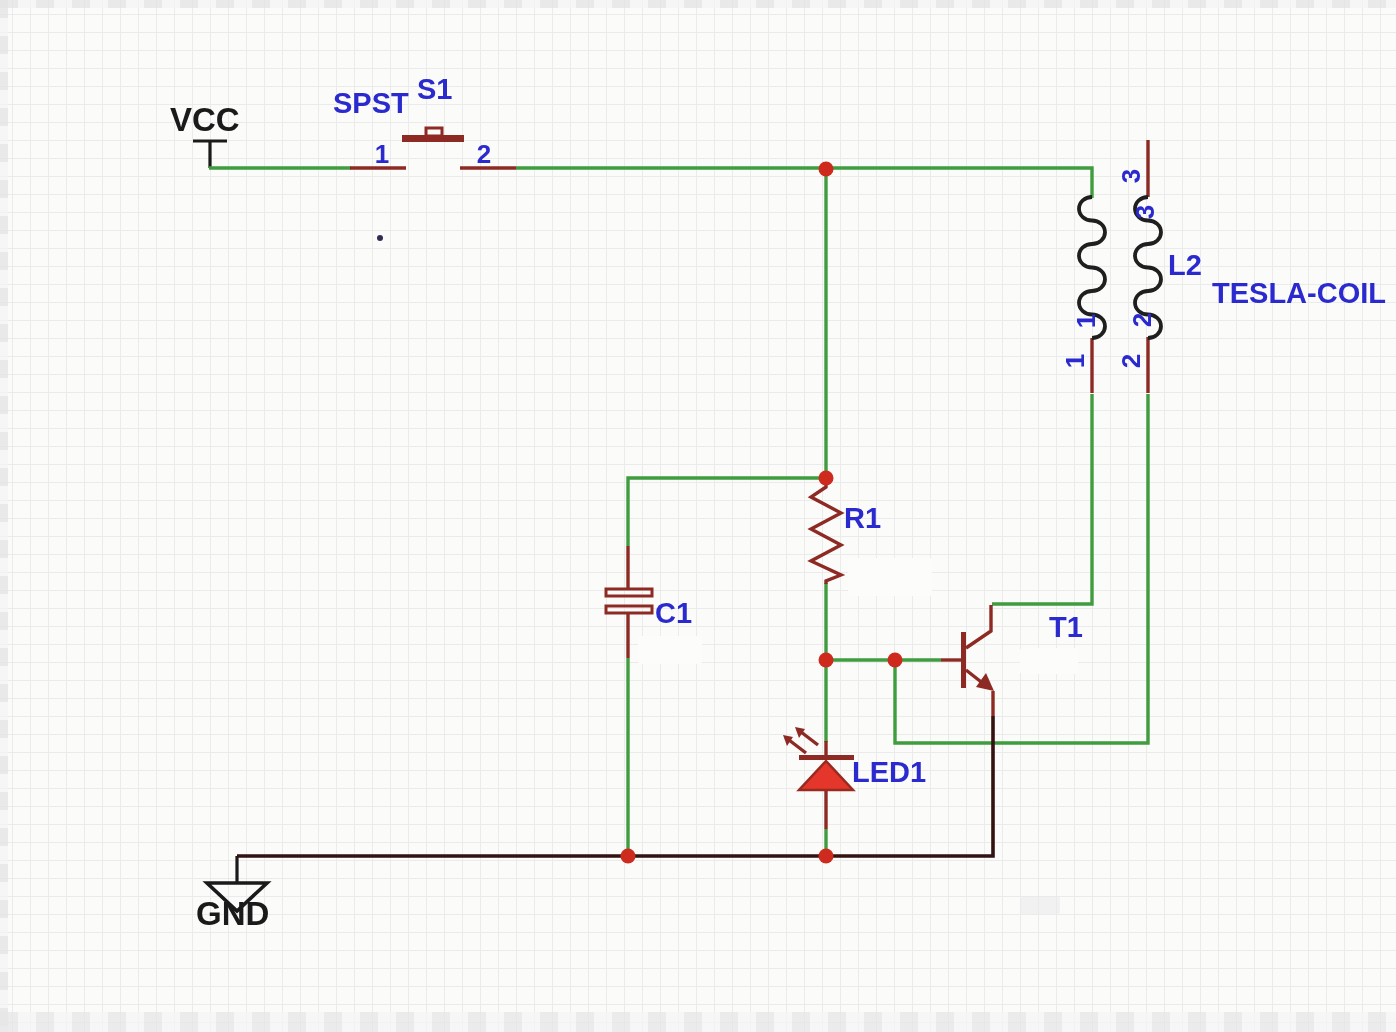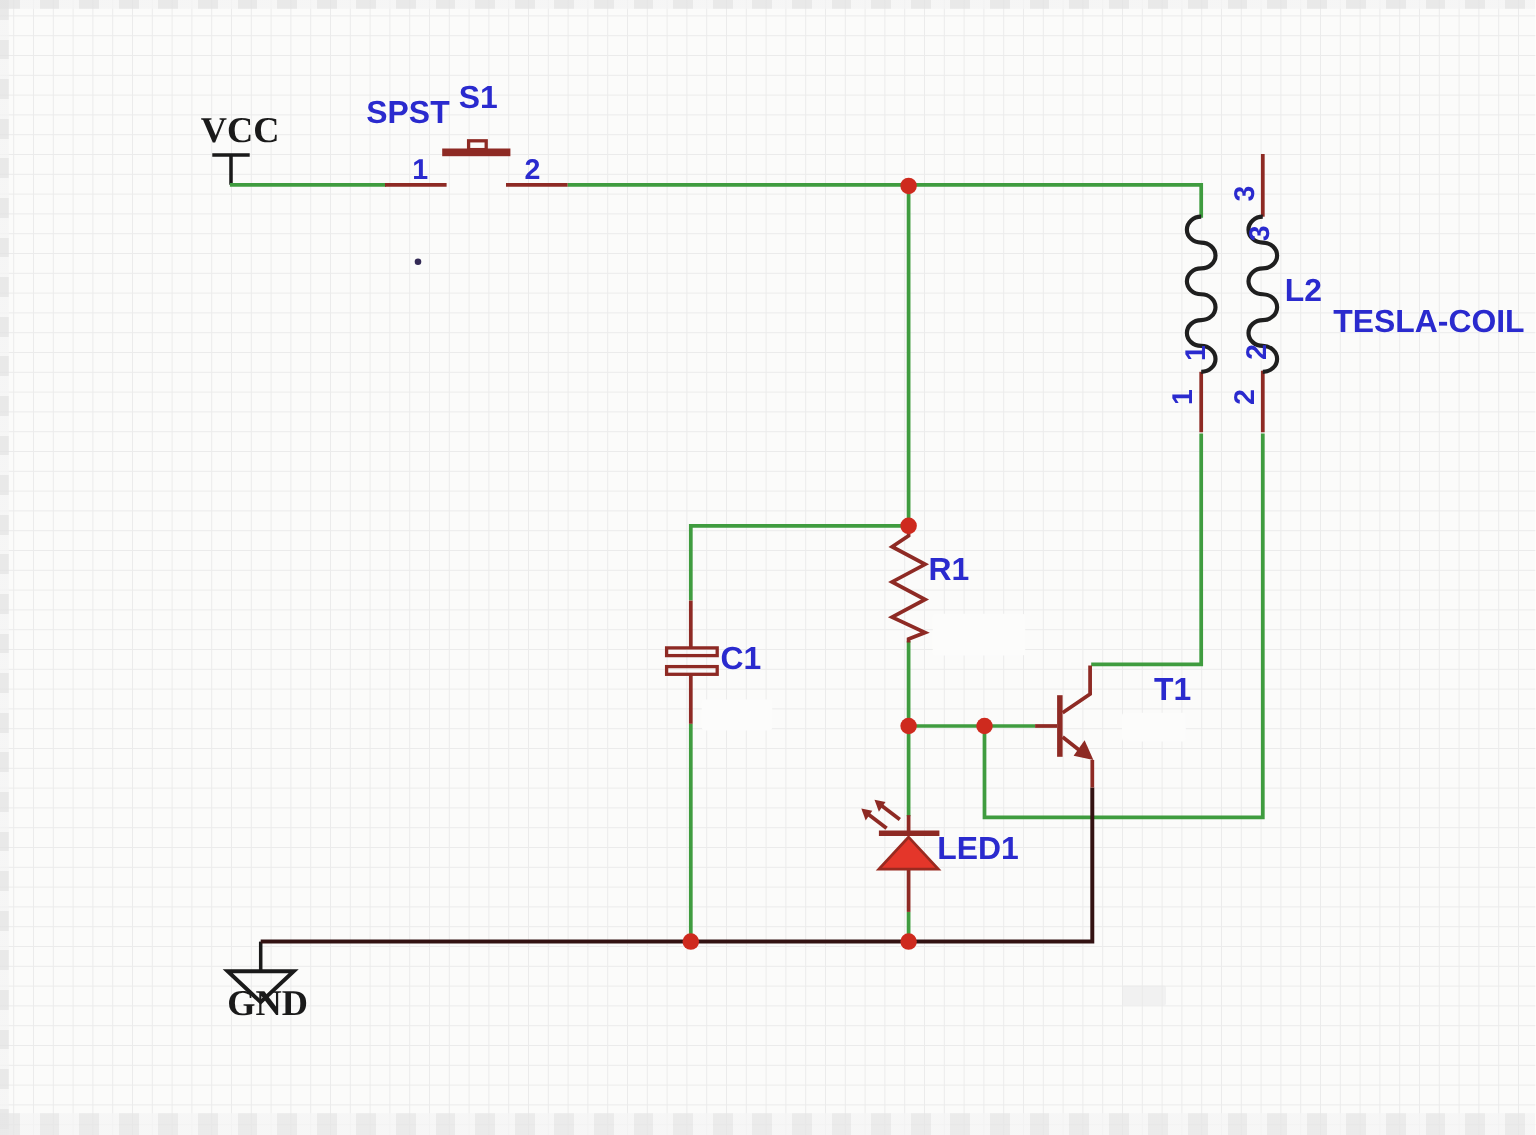--- a/index.html
+++ b/index.html
@@ -21,22 +21,22 @@
   .band-left{top:0;left:0;bottom:0;width:8px;
     background:repeating-linear-gradient(180deg,#e3e3e3 0 18px,#f4f4f4 18px 36px);}
   .band-bottom{left:0;right:0;bottom:0;height:20px;
     background:repeating-linear-gradient(90deg,#e6e6e6 0 18px,#f5f5f5 18px 36px);}
   svg.schem{position:absolute;left:0;top:0;}
   .lbl{position:absolute;white-space:nowrap;}
   .blue{color:#2a2ace;font-weight:700;font-size:29px;line-height:1.05;}
   .pin{color:#2a2ace;font-weight:700;font-size:26px;width:28px;height:28px;
        line-height:28px;text-align:center;}
   .rot{transform:rotate(-90deg);}
-  .serif{color:#1a1a1a;font-family:Liberation Serif, serif;font-weight:600;
-         font-size:33px;width:84px;text-align:right;line-height:1;}
+  .serif{color:#1a1a1a;font-family:Liberation Sans, sans-serif;font-weight:600;
+         font-size:33px;width:84px;text-align:left;line-height:1;}
   .patch{position:absolute;background:#fcfcfb;border-radius:3px;}
   .smudge{position:absolute;background:#e9e9e9;opacity:.55;border-radius:2px;}
 </style>
 </head>
 <body>
 
 <div class="canvas">
 
   <div class="patch" style="left:848px;top:558px;width:84px;height:38px;"></div>
   <div class="patch" style="left:638px;top:636px;width:64px;height:28px;"></div>
@@ -127,21 +127,21 @@
 
   <div class="lbl serif" style="left:170px;top:103px;">VCC</div>
   <div class="lbl serif" style="left:196px;top:897px;">GND</div>
 
   <div class="lbl blue" style="left:333px;top:88px;">SPST</div>
   <div class="lbl blue" style="left:417px;top:74px;text-align:center;">S1</div>
   <div class="lbl pin" style="left:368px;top:140px;">1</div>
   <div class="lbl pin" style="left:470px;top:140px;">2</div>
 
   <div class="lbl blue" style="left:844px;top:503px;">R1</div>
-  <div class="lbl blue" style="left:655px;top:584px;">C1</div>
+  <div class="lbl blue" style="left:655px;top:598px;">C1</div>
   <div class="lbl blue" style="left:1049px;top:612px;">T1</div>
   <div class="lbl blue" style="left:852px;top:757px;">LED1</div>
   <div class="lbl blue" style="left:1168px;top:250px;">L2</div>
   <div class="lbl blue" style="left:1212px;top:278px;">TESLA-COIL</div>
 
   <div class="lbl pin rot" style="left:1117px;top:162px;">3</div>
   <div class="lbl pin rot" style="left:1131px;top:198px;">3</div>
   <div class="lbl pin rot" style="left:1072px;top:307px;">1</div>
   <div class="lbl pin rot" style="left:1061px;top:347px;">1</div>
   <div class="lbl pin rot" style="left:1128px;top:306px;">2</div>

